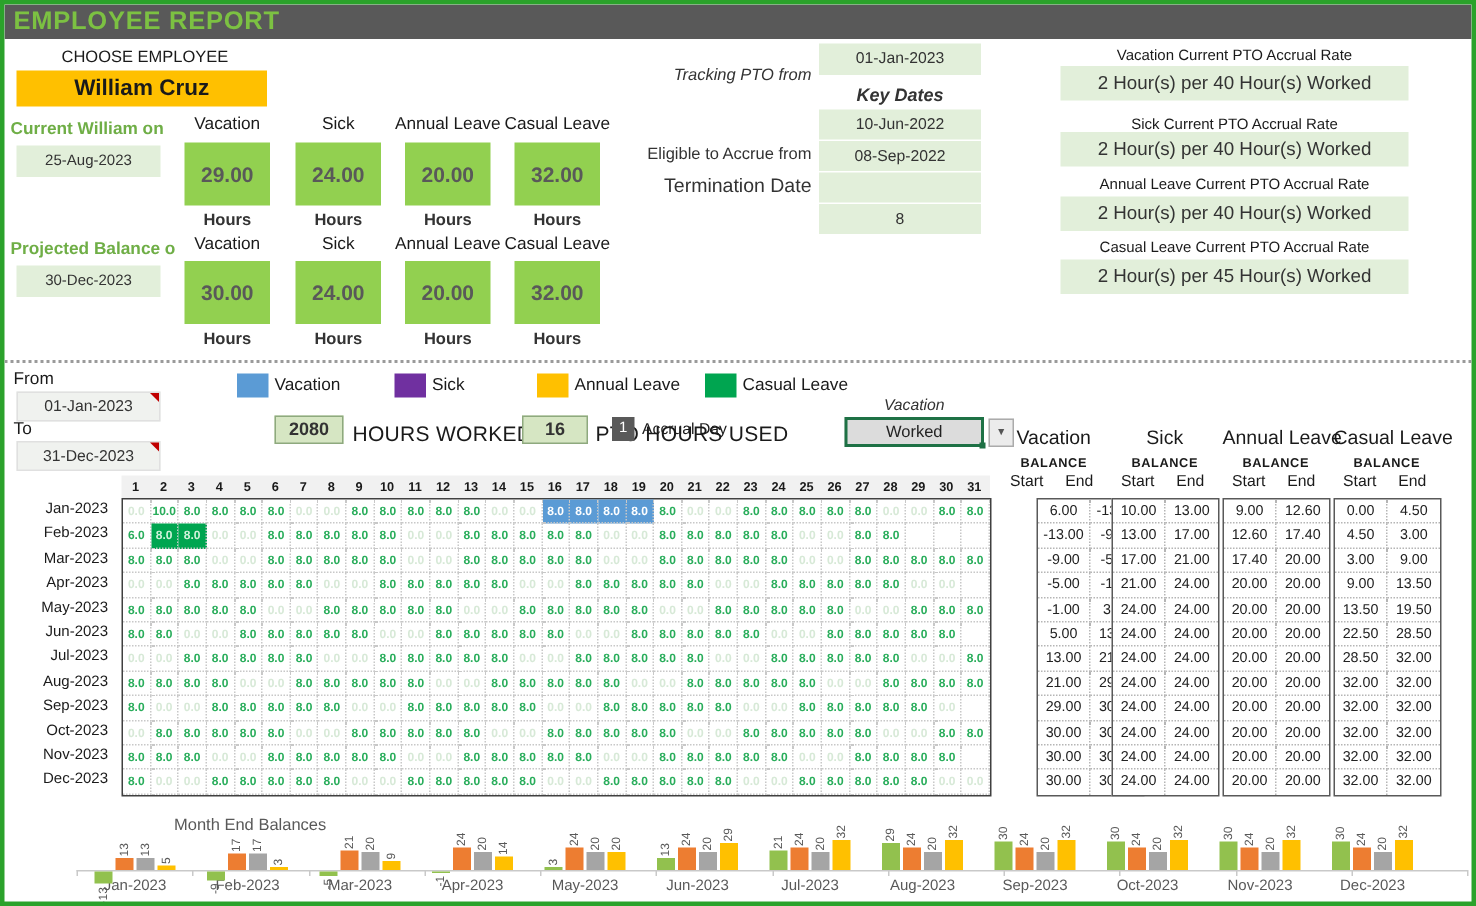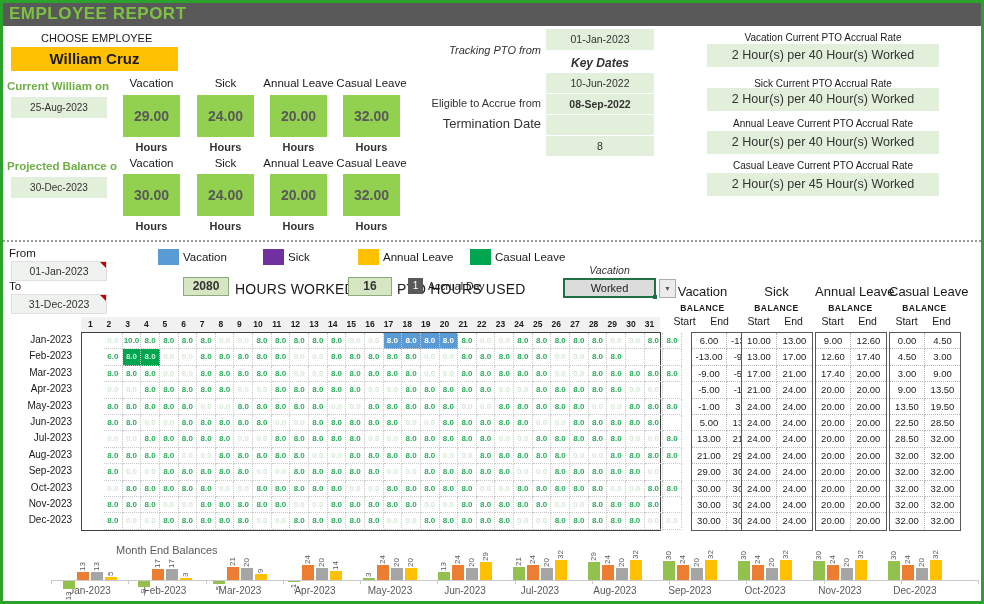--- a/index.html
+++ b/index.html
@@ -53,21 +53,21 @@
   .dd-arrow { position:absolute; left:656px; top:276px; width:17px; height:19px; background:#ececec; border:1px solid #ababab;
               text-align:center; font-size:7px; color:#555; line-height:17px; }
 
   
   .day-headers { position:absolute; left:78px; top:314px; width:579px; height:15px; background:#f1f1f1;
                  display:grid; grid-template-columns:repeat(31, 18.65px); }
   .day-h { font-size:8.5px; font-weight:bold; color:#1a1a1a; text-align:center; line-height:15px; }
   .month-labels { position:absolute; left:0; top:329px; width:74px; }
   .month-l { height:16.42px; line-height:16.42px; text-align:right; padding-right:5px; font-size:10px; color:#1a1a1a; }
   .cal-grid { position:absolute; left:78px; top:329px; width:580px; border:1px solid #404040;
-              display:grid; grid-template-columns:repeat(31, 18.65px); grid-auto-rows:16.42px; background:#fff;padding-left:22px; }
+              display:grid; grid-template-columns:repeat(31, 18.65px); grid-auto-rows:16.42px; background:#fff; }
   .cell { border-right:1px dotted #c8c8c8; border-bottom:1px dotted #c8c8c8; font-size:8px; font-weight:bold;
           color:#29ad5b; text-align:center; line-height:15px; overflow:hidden; }
   .cell.zero { color:#d7e9d7; }
   .cell.hl-vac { background:#5b9bd5; color:#ffffff; }
   .cell.hl-cas { background:#00a550; color:#d2f3dc; }
 
   
   .bt-group-title { position:absolute; top:281px; width:71px; text-align:center; font-size:13px; color:#1a1a1a; white-space:nowrap; }
   .bt-balance { position:absolute; top:300px; width:71px; text-align:center; font-size:8.5px; font-weight:bold; color:#1a1a1a; letter-spacing:.4px; }
   .bt-se { position:absolute; top:312px; width:71px; display:grid; grid-template-columns:35px 35px; }
@@ -134,21 +134,21 @@
       <div class="hours-lab" style="left: 332px; top: 217px; width: 73px;">Hours</div>
     </div>
 
   <div class="mid-label italic" style="top:41px;">Tracking PTO from</div>
   <div class="lgreen-box" style="left:543px; top:26px; width:108px; height:21px; line-height:21px;">01-Jan-2023</div>
   <div class="keydates" style="top:53px;">Key Dates</div>
 
   <div class="lgreen-box" style="left:543px; top:70px; width:108px; height:20px; line-height:20px;">10-Jun-2022</div>
 
   <div class="mid-label" style="top:94px;">Eligible to Accrue from</div>
-  <div class="lgreen-box" style="left:543px; top:91px; width:108px; height:20px; line-height:20px;font-weight:bold;">08-Sep-2022</div>
+  <div class="lgreen-box" style="left:543px; top:91px; width:108px; height:20px; line-height:20px;">08-Sep-2022</div>
 
   <div class="mid-label" style="top:113px; font-size:13px;">Termination Date</div>
   <div class="lgreen-box" style="left:543px; top:112px; width:108px; height:20px; line-height:20px;"></div>
 
   <div class="lgreen-box" style="left:543px; top:133px; width:108px; height:20px; line-height:20px;">8</div>
 
   <div>
       <div class="acc-label" style="top: 29px;">Vacation Current PTO Accrual Rate</div>
       <div class="acc-box" style="top: 41px;">2 Hour(s) per 40 Hour(s) Worked</div>
       <div class="acc-label" style="top: 75px;">Sick Current PTO Accrual Rate</div>

